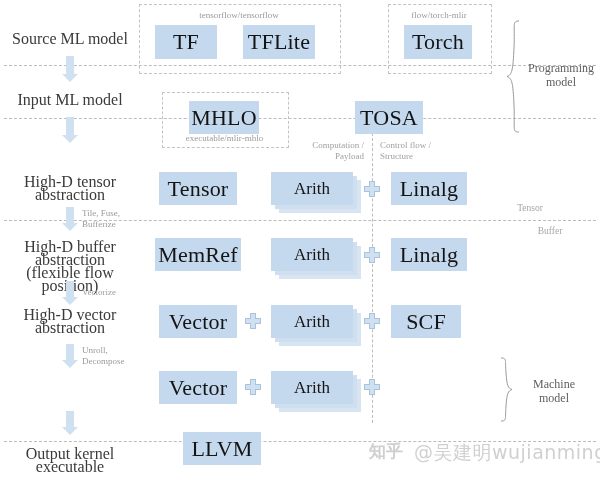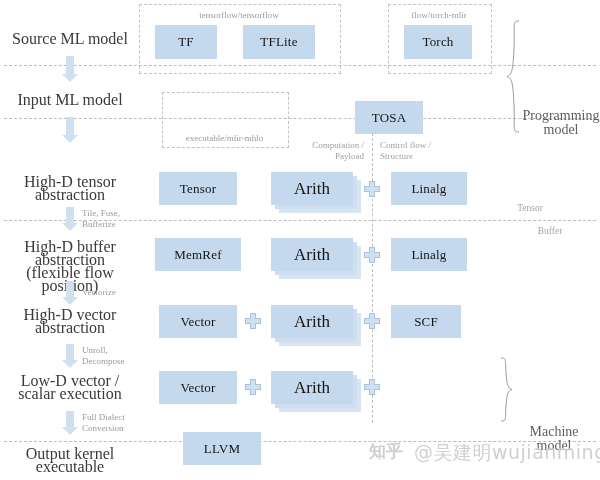--- a/index.html
+++ b/index.html
@@ -25,21 +25,21 @@
     white-space: pre-line;
   }
   
   .dbox {
     position: absolute;
     background: #c5d9ee;
     color: #141414;
     display: flex;
     align-items: center;
     justify-content: center;
-    font-size: 13px;
+    font-size: 22px;
     letter-spacing: .2px;
   }
   
   .stack {
     position: absolute;
   }
   .stack .lyr {
     position: absolute;
     background: #c5d9ee;
   }
@@ -122,25 +122,24 @@
   .plus i.c2 { left: 6px; top: 1px; width: 4px; height: 14px; border: 0; background: #cfe0f0; }
   
   .brace {
     position: absolute;
     color: #9a9a9a;
   }
   .brace svg { display: block; }
   .brace-lbl {
     position: absolute;
     color: #5e5e5e;
-    font-size: 14px;
+    font-size: 12px;
     line-height: 13.5px;
     text-align: center;
     white-space: pre-line;
-    margin-top: 47px;
   }
   
   .side-lbl {
     position: absolute;
     color: #a5a5a5;
     font-size: 9.5px;
     text-align: center;
     white-space: nowrap;
   }
   
@@ -198,22 +197,20 @@
 
   <div class="row-label" style="left:4px; top:32px; width:132px;">Source ML model</div>
   <div class="row-label" style="left:4px; top:93px; width:132px;">Input ML model</div>
   <div class="row-label" style="left:4px; top:175px; width:132px;">High-D tensor
 abstraction</div>
   <div class="row-label" style="left:2px; top:240px; width:136px;">High-D buffer
 abstraction
 (flexible flow position)</div>
   <div class="row-label" style="left:4px; top:308px; width:132px;">High-D vector
 abstraction</div>
-  <div class="row-label" style="left:4px; top:374px; width:132px;">Low-D vector /
-scalar execution</div>
   <div class="row-label" style="left:4px; top:447px; width:132px;">Output kernel
 executable</div>
 
   <div class="arrow" style="left:62px; top:56px; width:16px; height:26px;">
     <div class="shaft" style="height:18px;"></div>
     <div class="head" style="top:18px;"></div>
   </div>
 
   <div class="arrow" style="left:62px; top:117px; width:16px; height:26px;">
     <div class="shaft" style="height:18px;"></div>
@@ -237,27 +234,26 @@
     <div class="shaft" style="height:16px;"></div>
     <div class="head" style="top:16px;"></div>
   </div>
   <div class="arrow-lbl" style="left:82px; top:345px; width:70px;">Unroll,
 Decompose</div>
 
   <div class="arrow" style="left:62px; top:411px; width:16px; height:24px;">
     <div class="shaft" style="height:16px;"></div>
     <div class="head" style="top:16px;"></div>
   </div>
-  <div class="arrow-lbl" style="left:82px; top:412px; width:70px;">Full Dialect
-Conversion</div>
 
   <div class="dbox" style="left:155px; top:25px; width:62px; height:34px;">TF</div>
   <div class="dbox" style="left:243px; top:25px; width:72px; height:34px;">TFLite</div>
   <div class="dbox" style="left:404px; top:25px; width:68px; height:34px;">Torch</div>
 
+  <div class="dbox" style="left:189px; top:101px; width:70px; height:33px;">MHLO</div>
   <div class="dbox" style="left:355px; top:101px; width:68px; height:33px;">TOSA</div>
 
   <div class="dbox" style="left:159px; top:172px; width:78px; height:33px;">Tensor</div>
 
   <div class="stack" style="left:271px; top:172px; width:90px; height:41px;">
     <div class="lyr l3" style="left:8px; top:8px; width:82px; height:33px;"></div>
     <div class="lyr l2" style="left:4px; top:4px; width:82px; height:33px;"></div>
     <div class="top" style="left:0px; top:0px; width:82px; height:33px;">Arith</div>
   </div>
 

